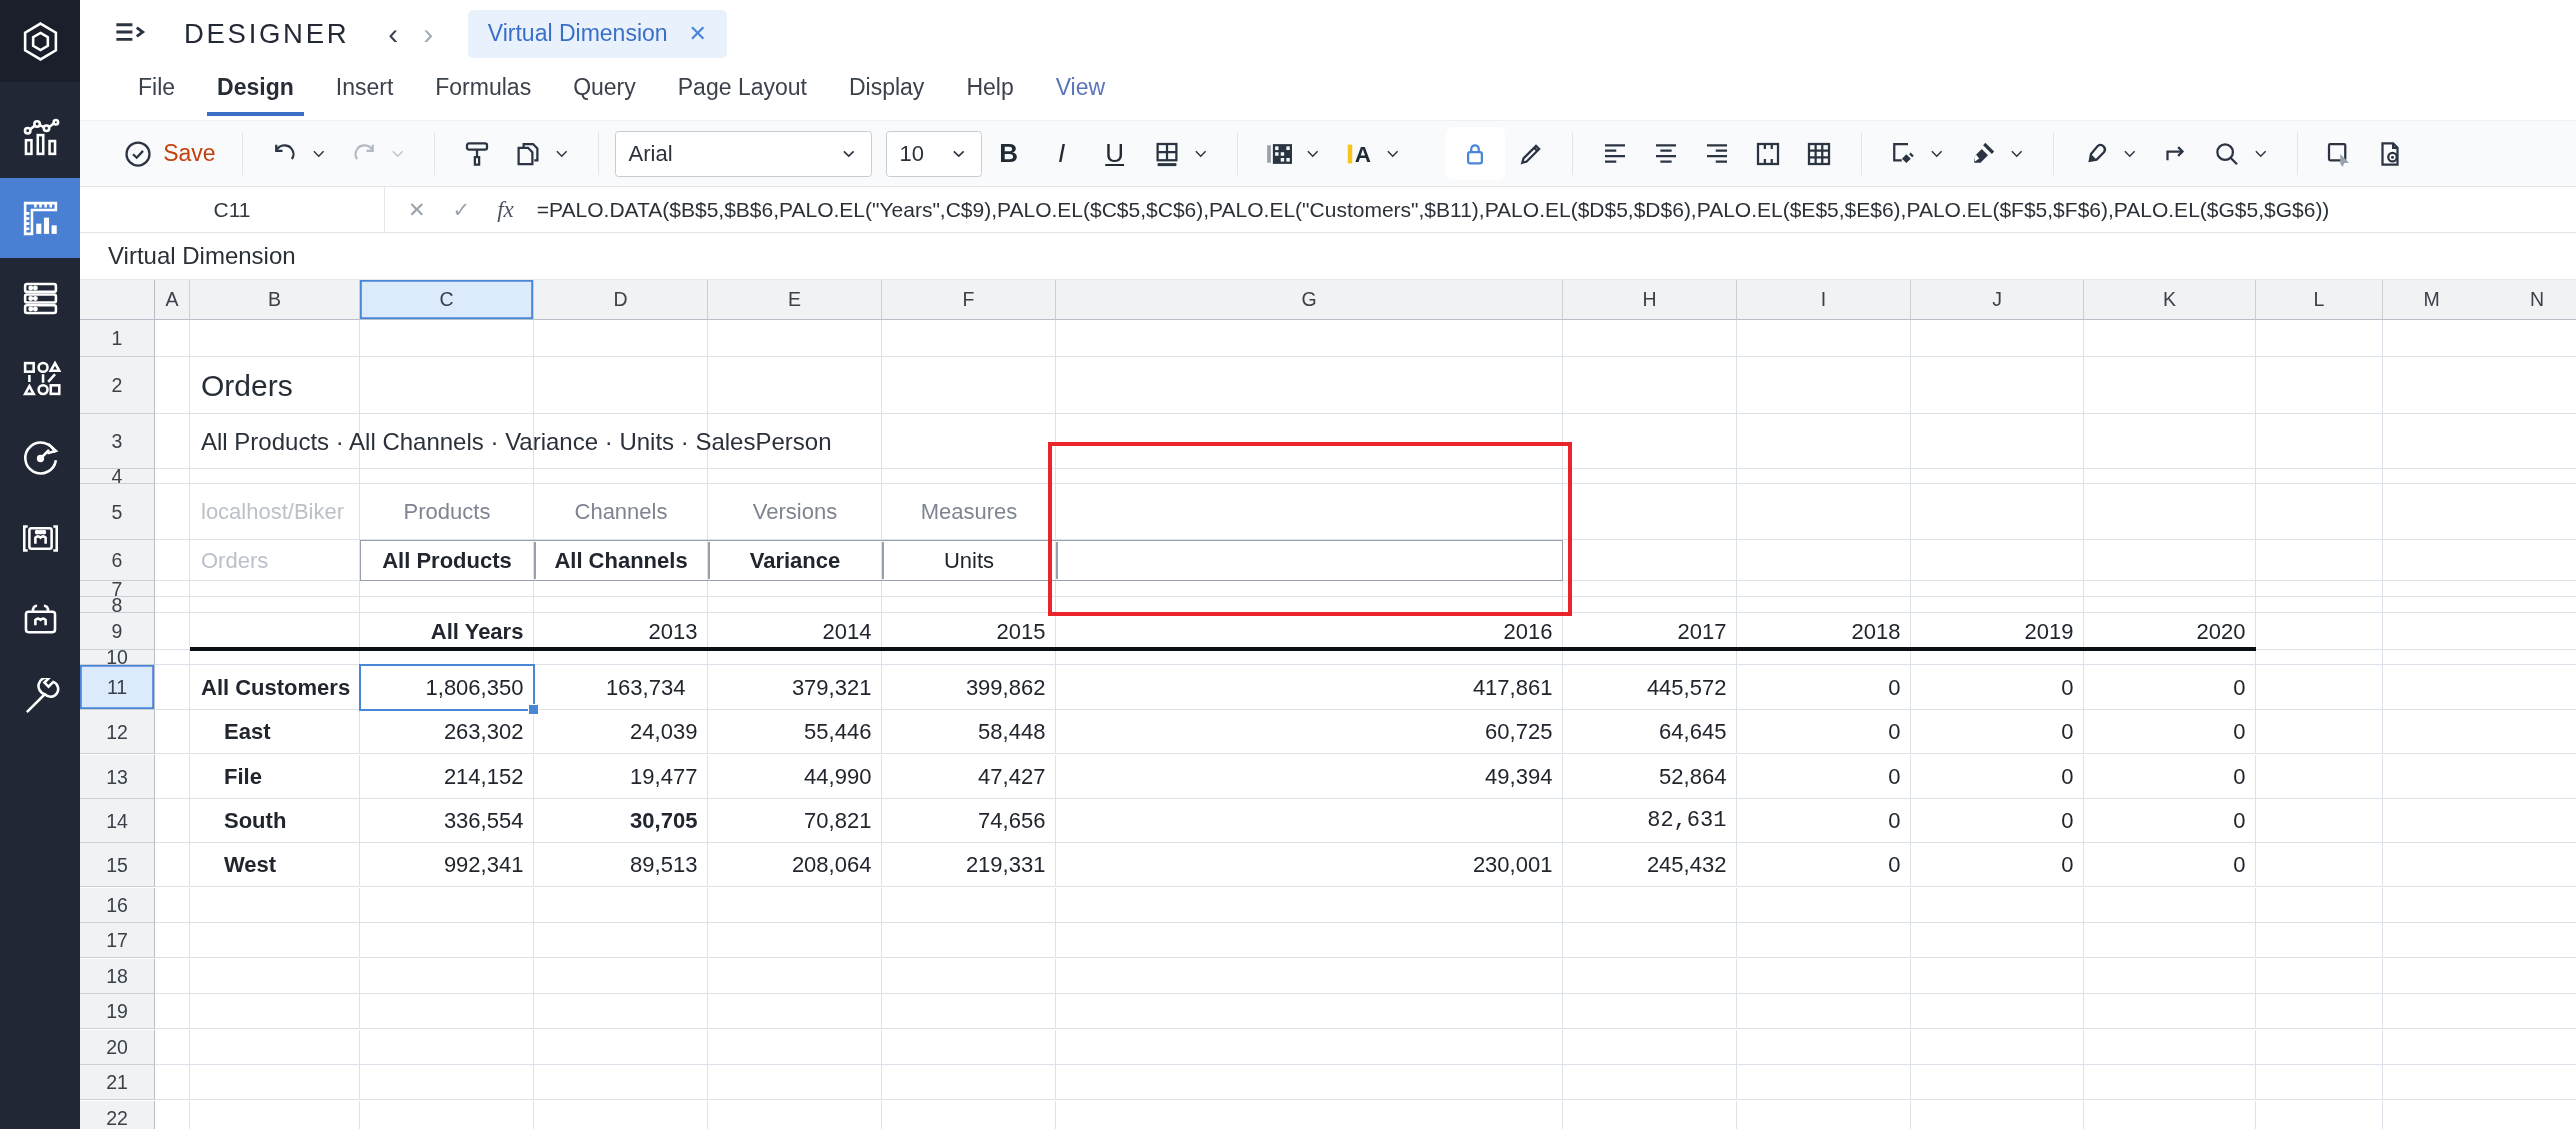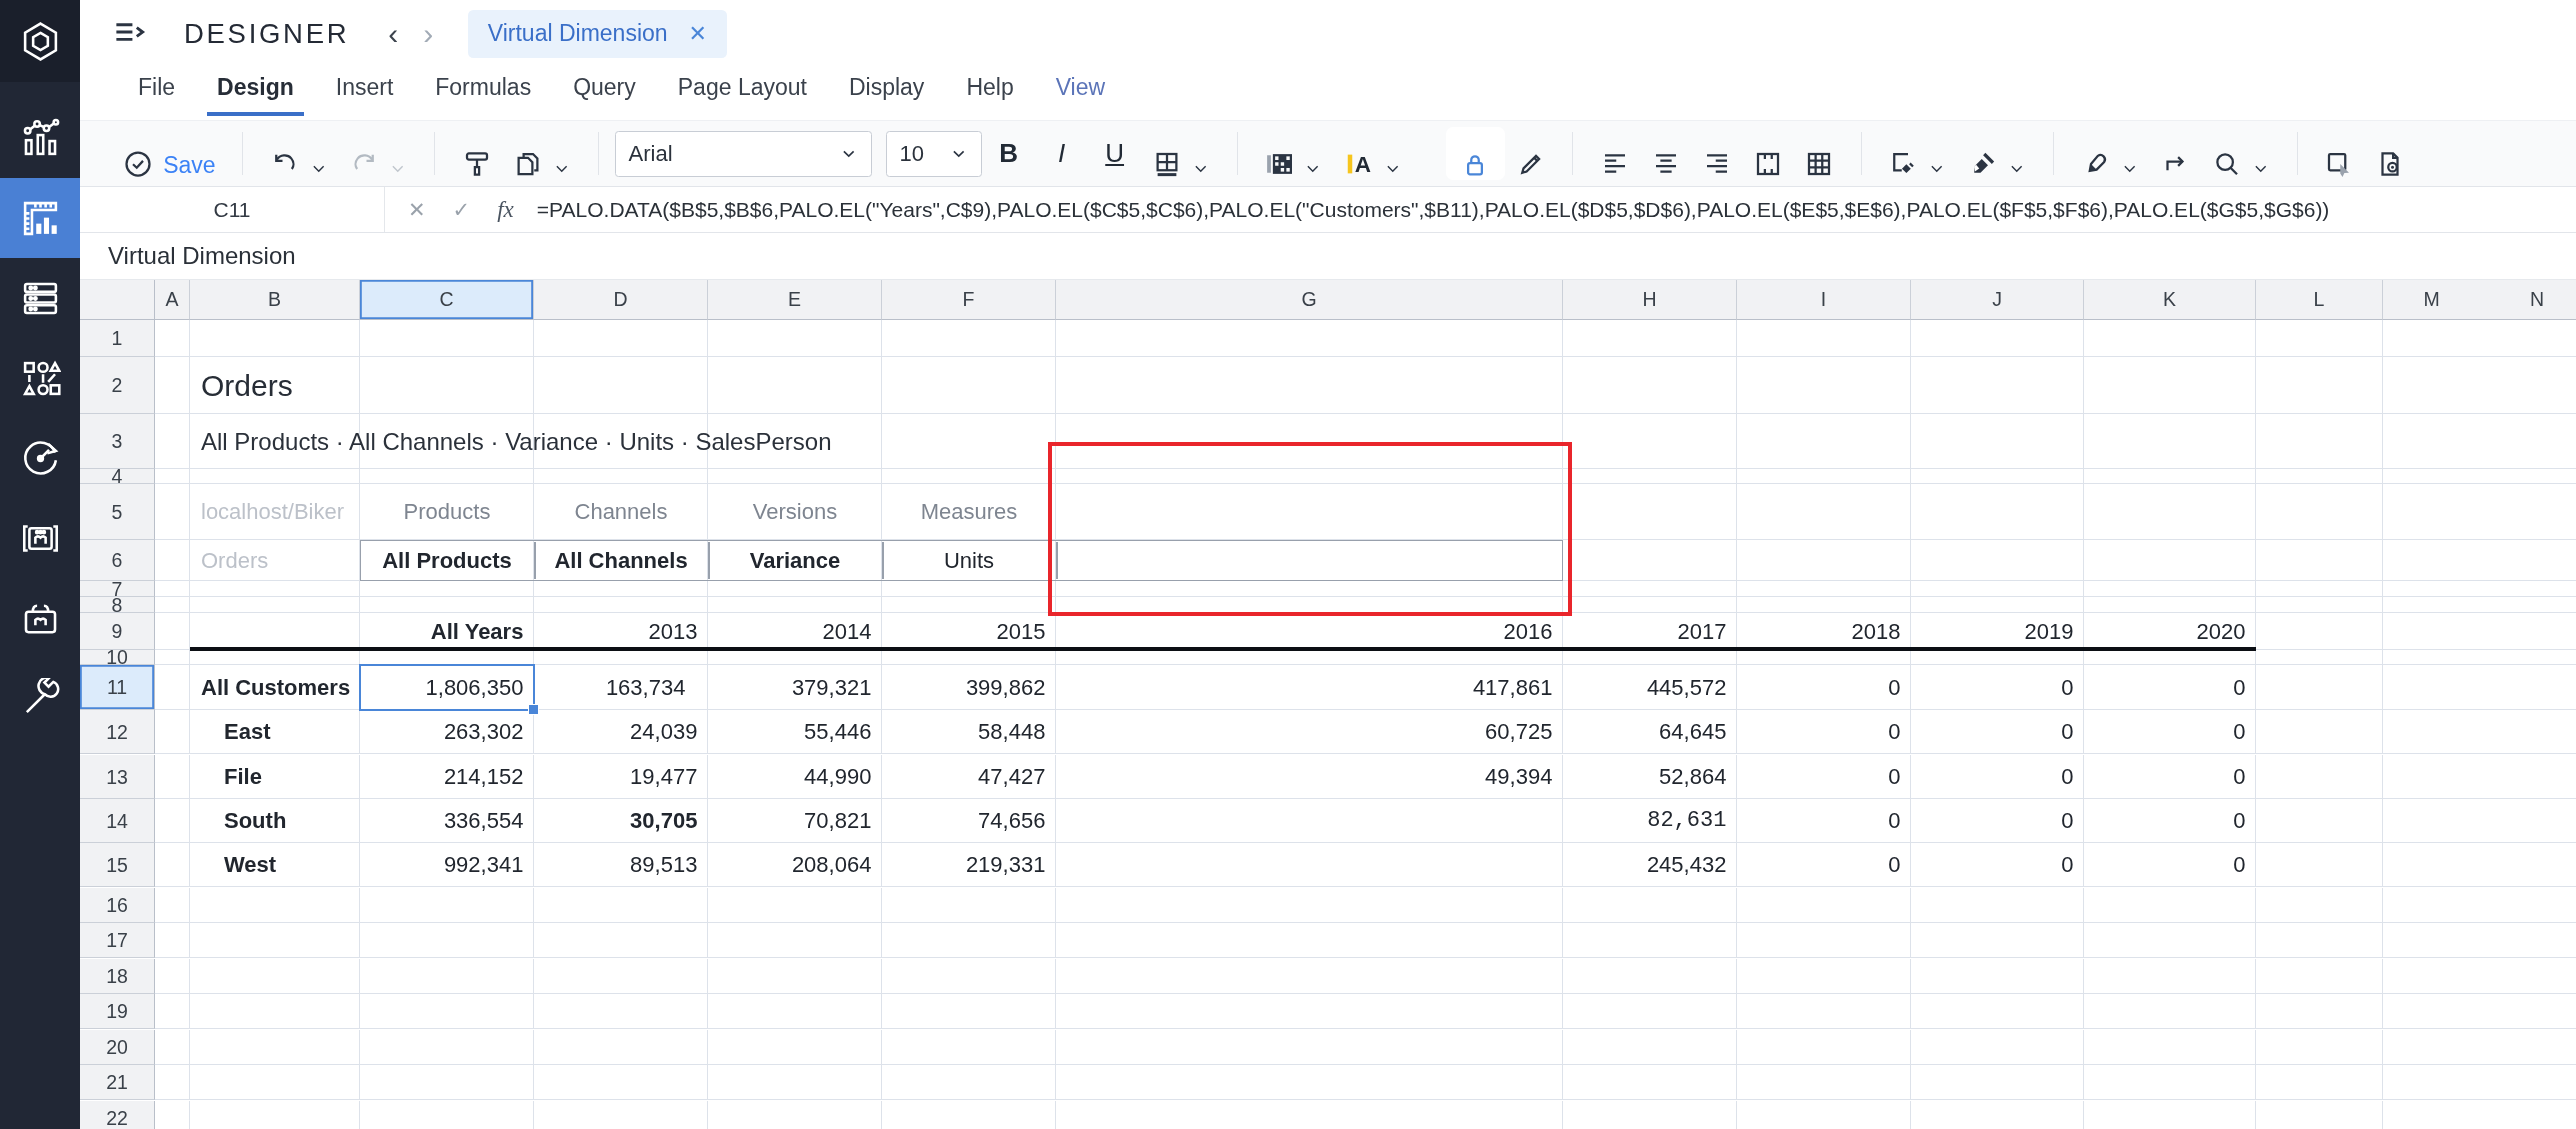--- a/index.html
+++ b/index.html
@@ -28,21 +28,21 @@
   #menubar { height:53px; display:flex; align-items:flex-start; padding-left:37px; gap:0; background:#fff; position:relative; }
   .menu-item { font-size:23px; color:#3b424c; padding:7px 21px; position:relative; }
   .menu-item.active { color:#272d37; font-weight:700; }
   .menu-item.active:after { content:""; position:absolute; left:10.6px; right:10.6px; bottom:-8px; height:4.4px; background:#3a6fc8; }
   .menu-item.tinted { color:#5b74b8; }
 
   
   #toolbar { height:67px; background:#f9fafb; border-top:0.9px solid #eef0f3; border-bottom:0.9px solid #e2e5ea;
     display:flex; align-items:center; padding-left:32px; }
   #toolbar .sep { width:0.9px; height:43px; background:#e1e4e9; margin:0 16px; flex:none; }
-  .tbtn { display:flex; align-items:flex-end; gap:9px; padding:0 10.6px; height:50px; color:#3b82f6; flex:none; }
+  .tbtn { display:flex; align-items:center; gap:9px; padding:0 10.6px; height:50px; color:#c2410c; flex:none; }
   .tbtn svg { width:30px; height:30px; stroke:#2b3442; fill:none; stroke-width:1.8; }
   .tbtn.disabled svg { stroke:#b3bac2; }
   .chev { width:19.5px !important; height:19.5px !important; }
   .chev.dis { stroke:#c0c6cd !important; }
   #save-btn { font-size:23px; gap:10.6px; }
   .combo { background:#fff; border:0.9px solid #c8cdd5; border-radius:3.5px; height:46px; display:flex; align-items:center;
     padding:0 12.4px; font-size:22px; color:#2b323c; justify-content:space-between; flex:none; }
   #font-combo { width:257px; margin-right:14px; }
   #size-combo { width:96px; }
   .fmt-letter { font-size:26px; width:53px; text-align:center; color:#222a35; flex:none; }
@@ -809,20 +809,21 @@
       <div class="cellc r" style="top: 519px; height: 44px; line-height: 44px; left: 802px; width: 174px;">74,656</div>
       <div class="cellc r" style="top: 519px; height: 44px; line-height: 44px; left: 1483px; width: 174px; font-family: Liberation Mono, monospace;">82,631</div>
       <div class="cellc r" style="top: 519px; height: 44px; line-height: 44px; left: 1657px; width: 174px;">0</div>
       <div class="cellc r" style="top: 519px; height: 44px; line-height: 44px; left: 1831px; width: 173px;">0</div>
       <div class="cellc r" style="top: 519px; height: 44px; line-height: 44px; left: 2004px; width: 172px;">0</div>
       <div class="cellc b ind" style="top: 563px; height: 44px; line-height: 44px; left: 144px;">West</div>
       <div class="cellc r" style="top: 563px; height: 44px; line-height: 44px; left: 280px; width: 174px;">992,341</div>
       <div class="cellc r" style="top: 563px; height: 44px; line-height: 44px; left: 454px; width: 174px;">89,513</div>
       <div class="cellc r" style="top: 563px; height: 44px; line-height: 44px; left: 628px; width: 174px;">208,064</div>
       <div class="cellc r" style="top: 563px; height: 44px; line-height: 44px; left: 802px; width: 174px;">219,331</div>
+      <div class="cellc r" style="top: 563px; height: 44px; line-height: 44px; left: 976px; width: 507px;">230,001</div>
       <div class="cellc r" style="top: 563px; height: 44px; line-height: 44px; left: 1483px; width: 174px;">245,432</div>
       <div class="cellc r" style="top: 563px; height: 44px; line-height: 44px; left: 1657px; width: 174px;">0</div>
       <div class="cellc r" style="top: 563px; height: 44px; line-height: 44px; left: 1831px; width: 173px;">0</div>
       <div class="cellc r" style="top: 563px; height: 44px; line-height: 44px; left: 2004px; width: 172px;">0</div>
       <div class="ovl" style="left: 280px; top: 260px; width: 1203px; height: 41px; border: 1.8px solid rgb(152, 160, 172);"></div>
       <div class="ovl" style="left: 454px; top: 262px; width: 1.8px; height: 37px; background: rgb(152, 160, 172);"></div>
       <div class="ovl" style="left: 628px; top: 262px; width: 1.8px; height: 37px; background: rgb(152, 160, 172);"></div>
       <div class="ovl" style="left: 802px; top: 262px; width: 1.8px; height: 37px; background: rgb(152, 160, 172);"></div>
       <div class="ovl" style="left: 976px; top: 262px; width: 1.8px; height: 37px; background: rgb(152, 160, 172);"></div>
       <div class="ovl" style="left: 110px; top: 367px; width: 2066px; height: 4.4px; background: rgb(12, 15, 20);"></div>

